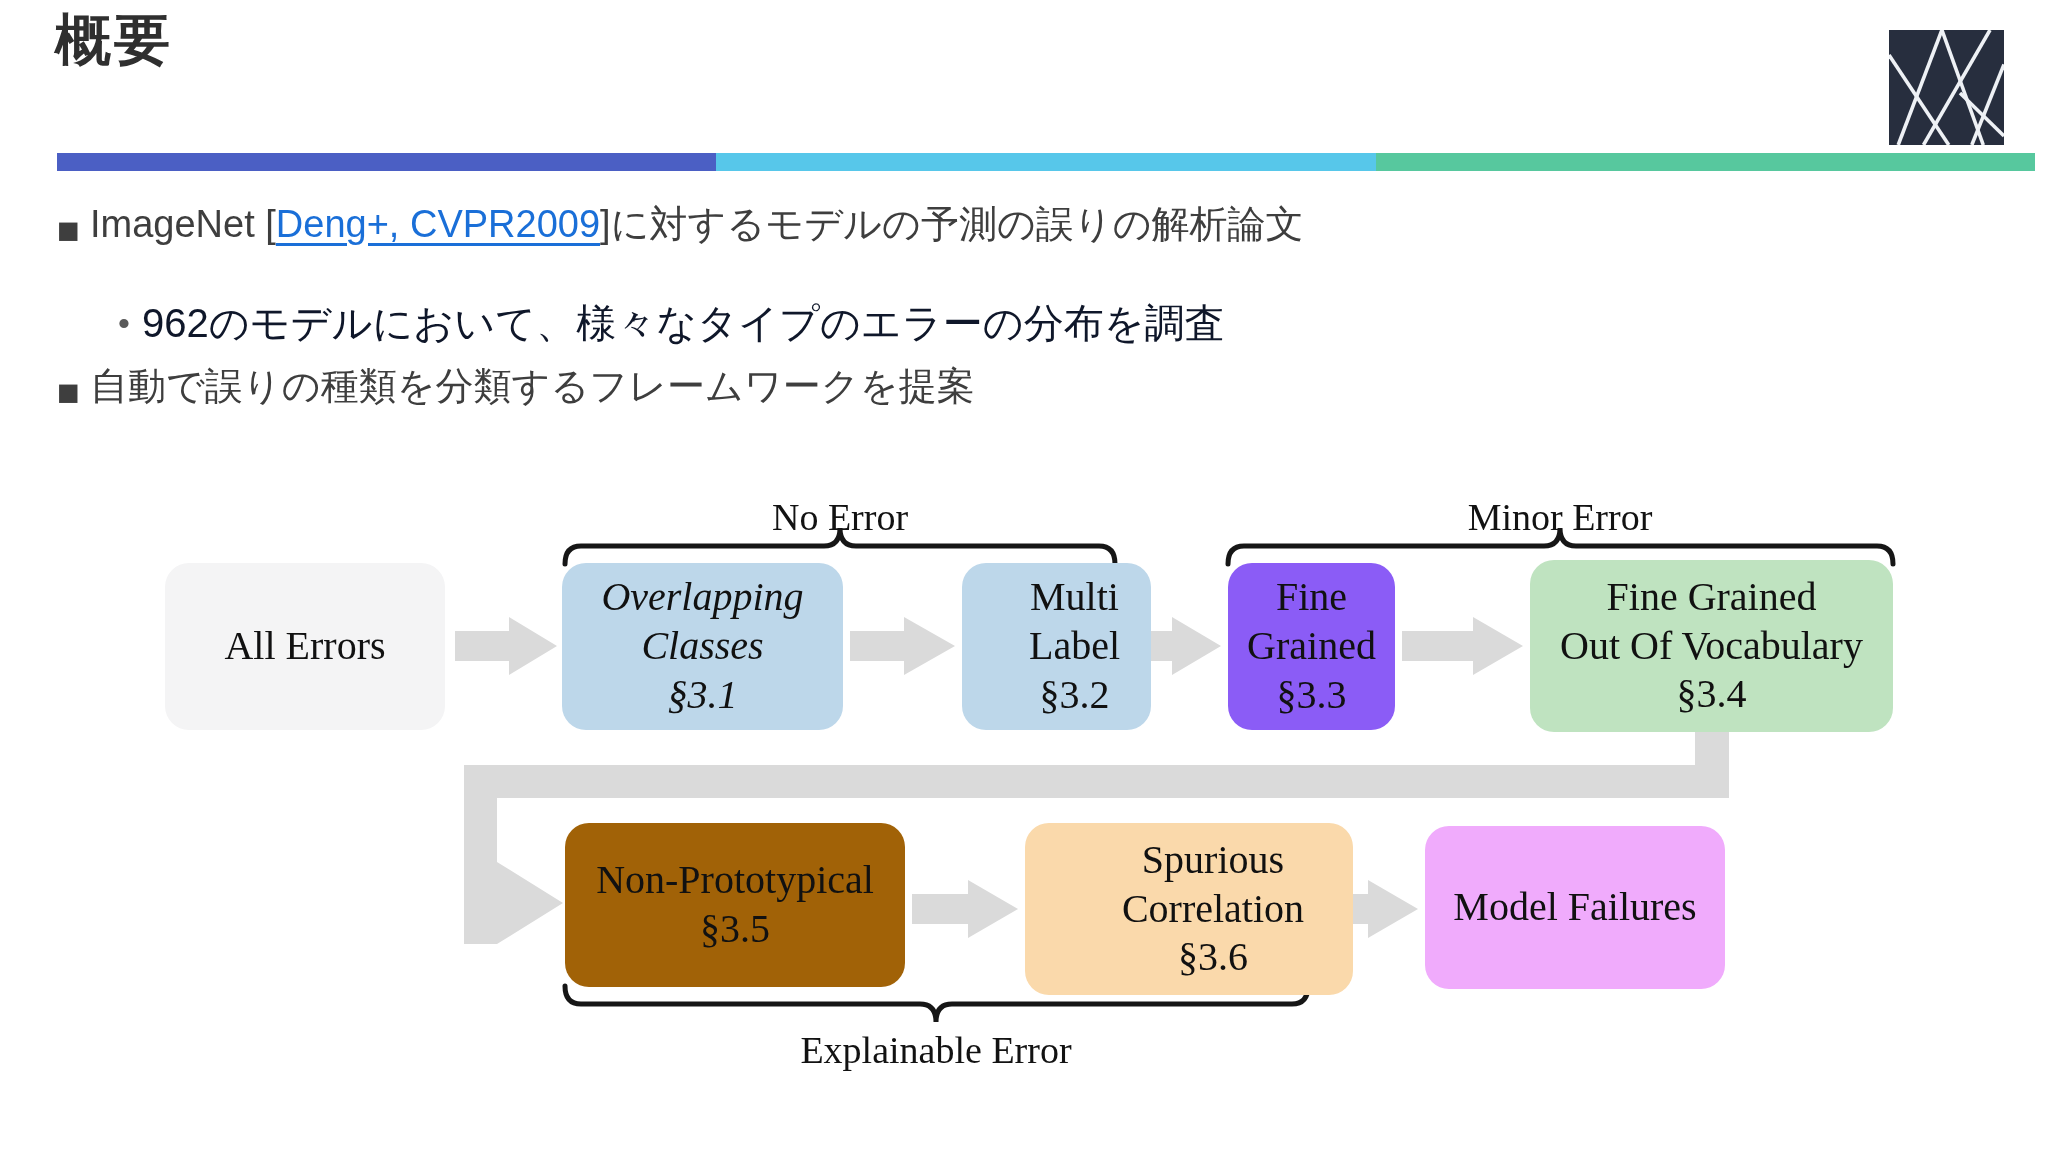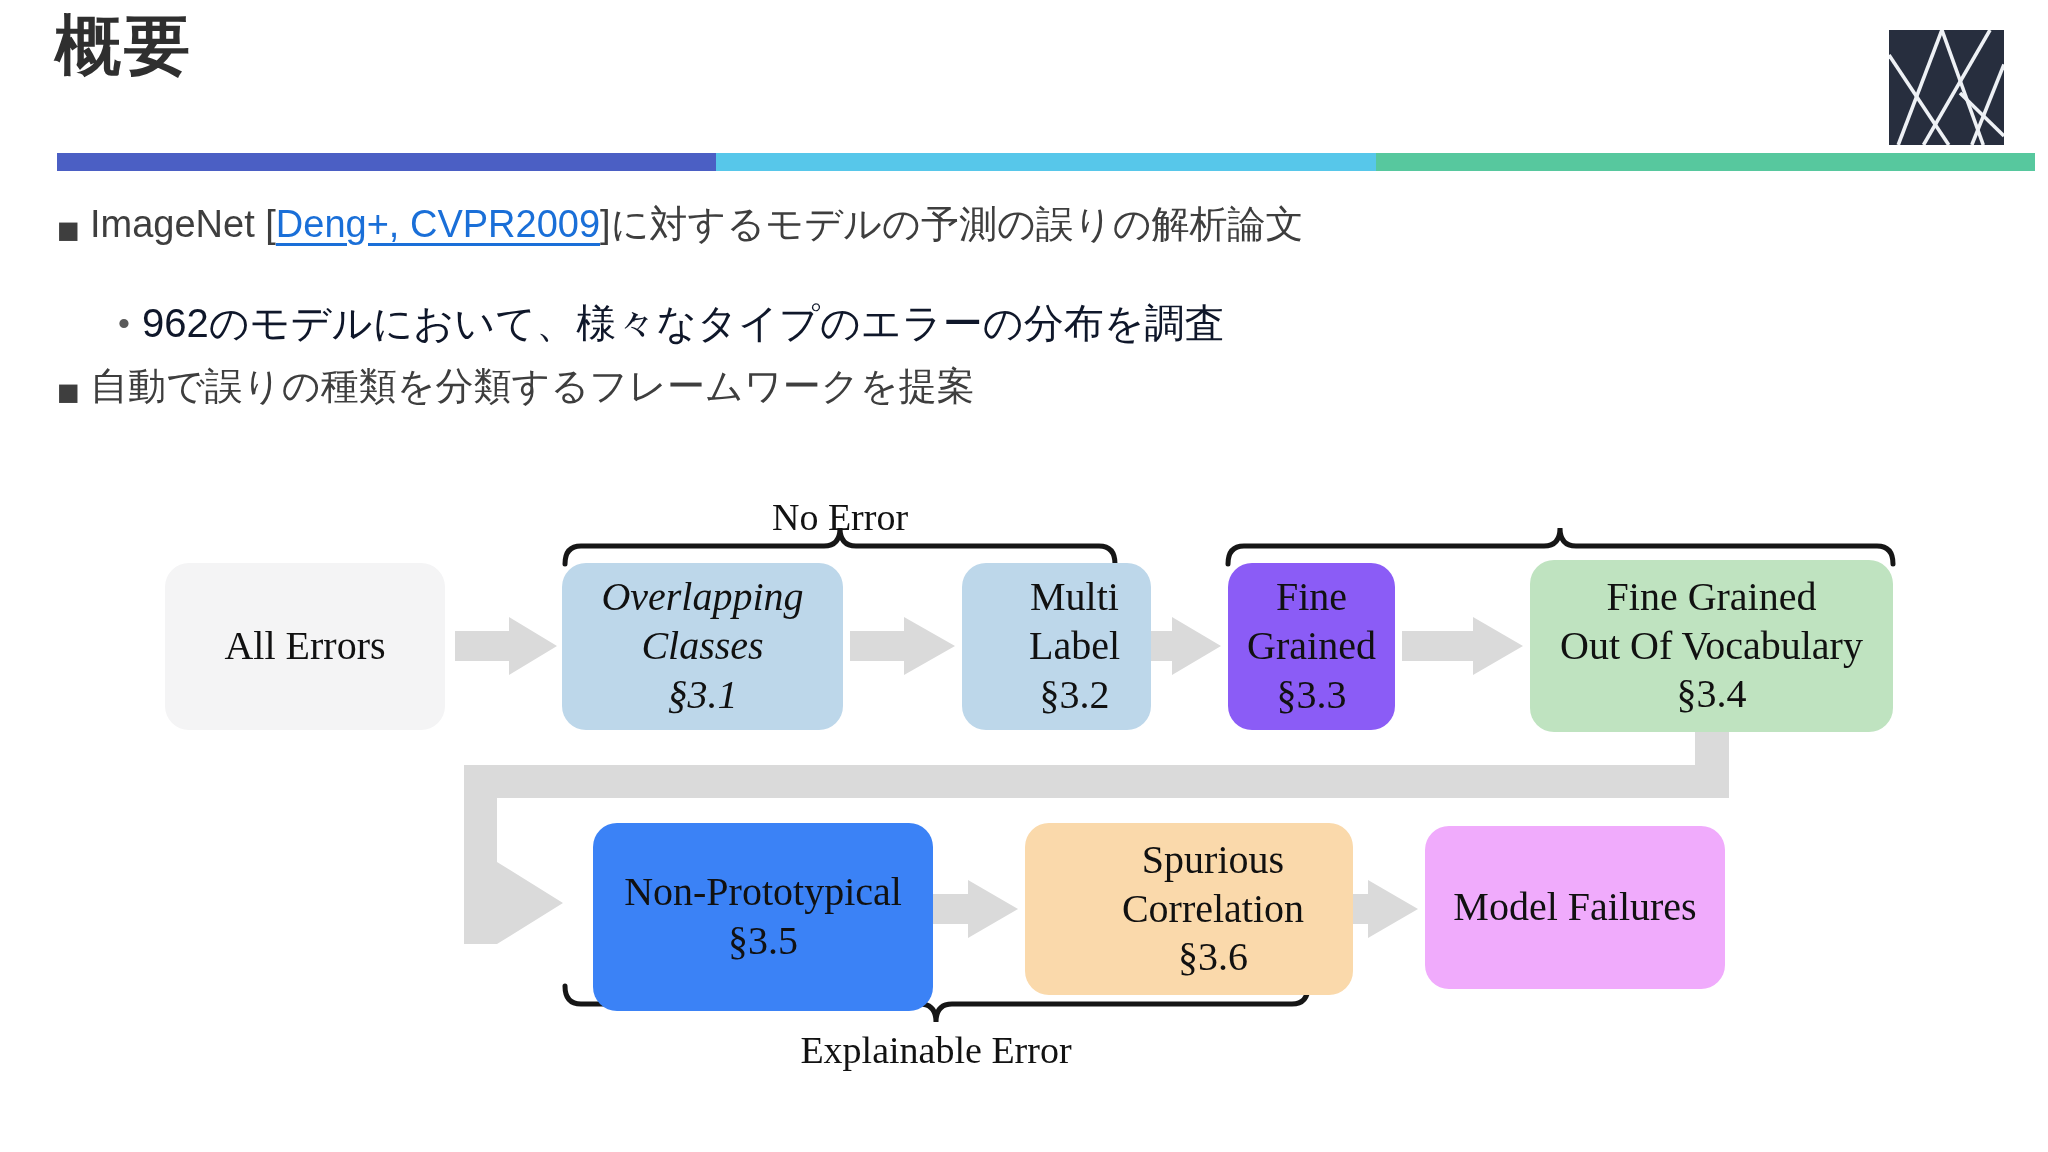--- a/index.html
+++ b/index.html
@@ -1,21 +1,21 @@
 <!DOCTYPE html>
 <html><head>
 <meta charset="utf-8">
 <style>
   html,body{margin:0;padding:0;background:#ffffff;}
   .page{position:relative;width:2048px;height:1152px;background:#ffffff;overflow:hidden;
         font-family:"Liberation Sans","DejaVu Sans",sans-serif;}
   .abs{position:absolute;}
 
   
-  .slide-title{left:55px;top:6px;font-size:66px;font-weight:900;color:#2f2f2f;letter-spacing:3px;line-height:1.2;}
+  .slide-title{left:55px;top:6px;font-size:56px;font-weight:900;color:#2f2f2f;letter-spacing:3px;line-height:1.2;}
   .accent-bar{left:57px;top:153px;width:1978px;height:18px;display:flex;}
   .accent-bar .seg{flex:1 1 0;height:100%;}
 
   
   .bullet-row{display:flex;align-items:flex-start;}
   .bullet-marker{font-size:38px;line-height:61px;color:#3e3e3e;margin-right:10px;}
   .bullet-text{font-size:38px;line-height:1.28;color:#3e3e3e;}
   .bullet-1{left:57px;top:200px;}
   .bullet-2{left:57px;top:362px;}
   .sub-bullet{left:118px;top:297px;}
@@ -84,41 +84,42 @@
     <polygon points="1312,894 1368,894 1368,880 1418,909 1368,938 1368,924 1312,924" fill="#dadada"></polygon>
 
     <g fill="none" stroke-width="5" stroke-linecap="round" stroke="#161616">
       <path d="M 565 564 Q 565 546 581 546 L 824 546 Q 840 546 840 528 Q 840 546 856 546 L 1099 546 Q 1115 546 1115 564"></path>
       <path d="M 1228 564 Q 1228 546 1244 546 L 1544 546 Q 1560 546 1560 528 Q 1560 546 1576 546 L 1877 546 Q 1893 546 1893 564"></path>
       <path d="M 565 986 Q 565 1004 581 1004 L 920 1004 Q 936 1004 936 1022 Q 936 1004 952 1004 L 1292 1004 Q 1308 1004 1308 986"></path>
     </g>
   </svg>
 
   <div class="abs group-label" style="left:690px;top:497px;width:300px;">No Error</div>
+  <div class="abs group-label" style="left:1410px;top:497px;width:300px;">Minor Error</div>
   <div class="abs group-label" style="left:736px;top:1030px;width:400px;">Explainable Error</div>
 
   <div class="abs dbox" style="left: 165px; top: 563px; width: 280px; height: 167px; background-color: rgb(244, 244, 245);">All Errors</div>
 
   <div class="abs dbox" style="left: 562px; top: 563px; width: 281px; height: 167px; background-color: rgb(189, 215, 234); font-style: italic;">Overlapping
 Classes
 §3.1</div>
 
   <div class="abs dbox" style="left: 962px; top: 563px; width: 153px; height: 167px; background-color: rgb(189, 215, 234); padding-left: 36px;">Multi
 Label
 §3.2</div>
 
   <div class="abs dbox" style="left: 1228px; top: 563px; width: 167px; height: 167px; background-color: #8b5cf6;">Fine
 Grained
 §3.3</div>
 
   <div class="abs dbox" style="left: 1530px; top: 560px; width: 363px; height: 172px; background-color: rgb(191, 227, 192);">Fine Grained
 Out Of Vocabulary
 §3.4</div>
 
-  <div class="abs dbox" style="left: 565px; top: 823px; width: 340px; height: 188px; background-color: #3b82f6; margin-left: 28px;">Non-Prototypical
+  <div class="abs dbox" style="left: 565px; top: 823px; width: 340px; height: 164px; background-color: #a16207;">Non-Prototypical
 §3.5</div>
 
   <div class="abs dbox" style="left: 1025px; top: 823px; width: 280px; height: 172px; background-color: rgb(250, 217, 171); padding-left: 48px;">Spurious
 Correlation
 §3.6</div>
 
   <div class="abs dbox" style="left: 1425px; top: 826px; width: 300px; height: 163px; background-color: #f0abfc;">Model Failures</div>
 
 </div>
 

